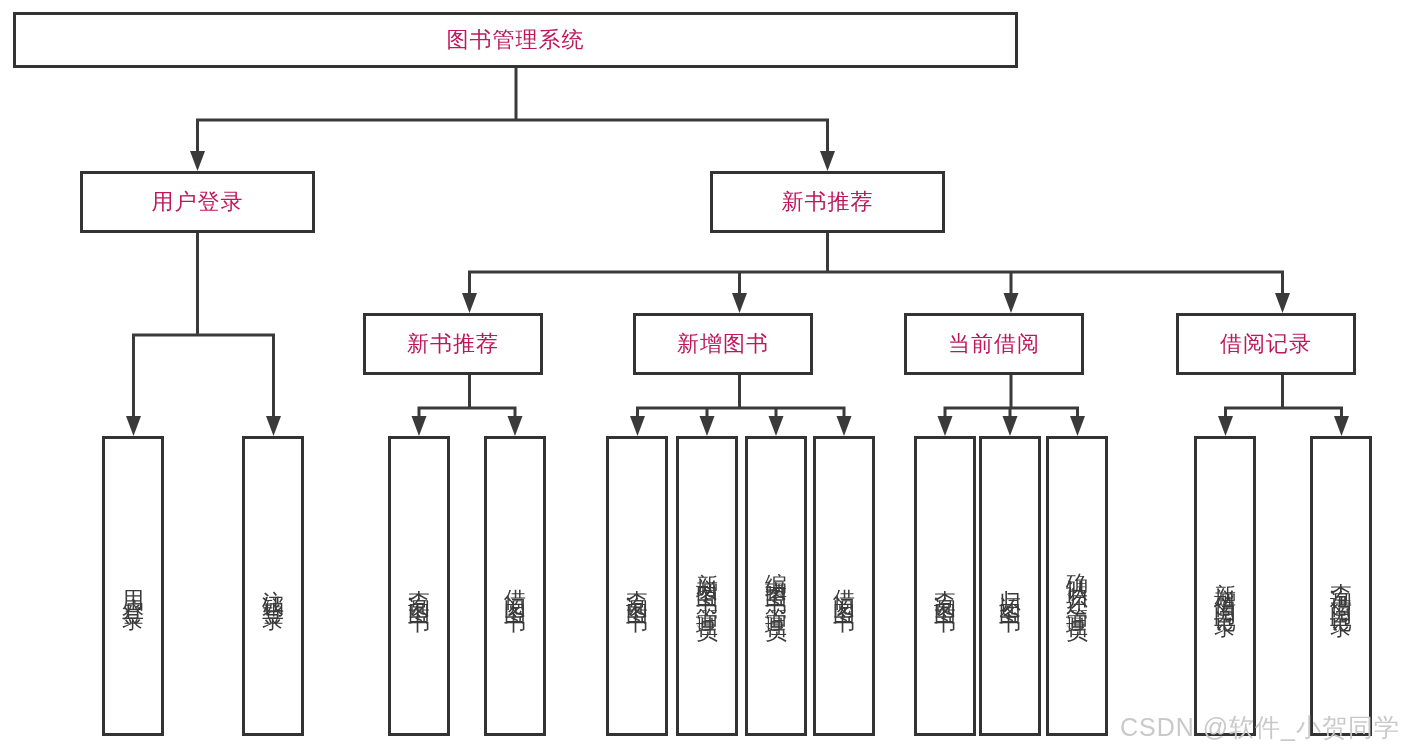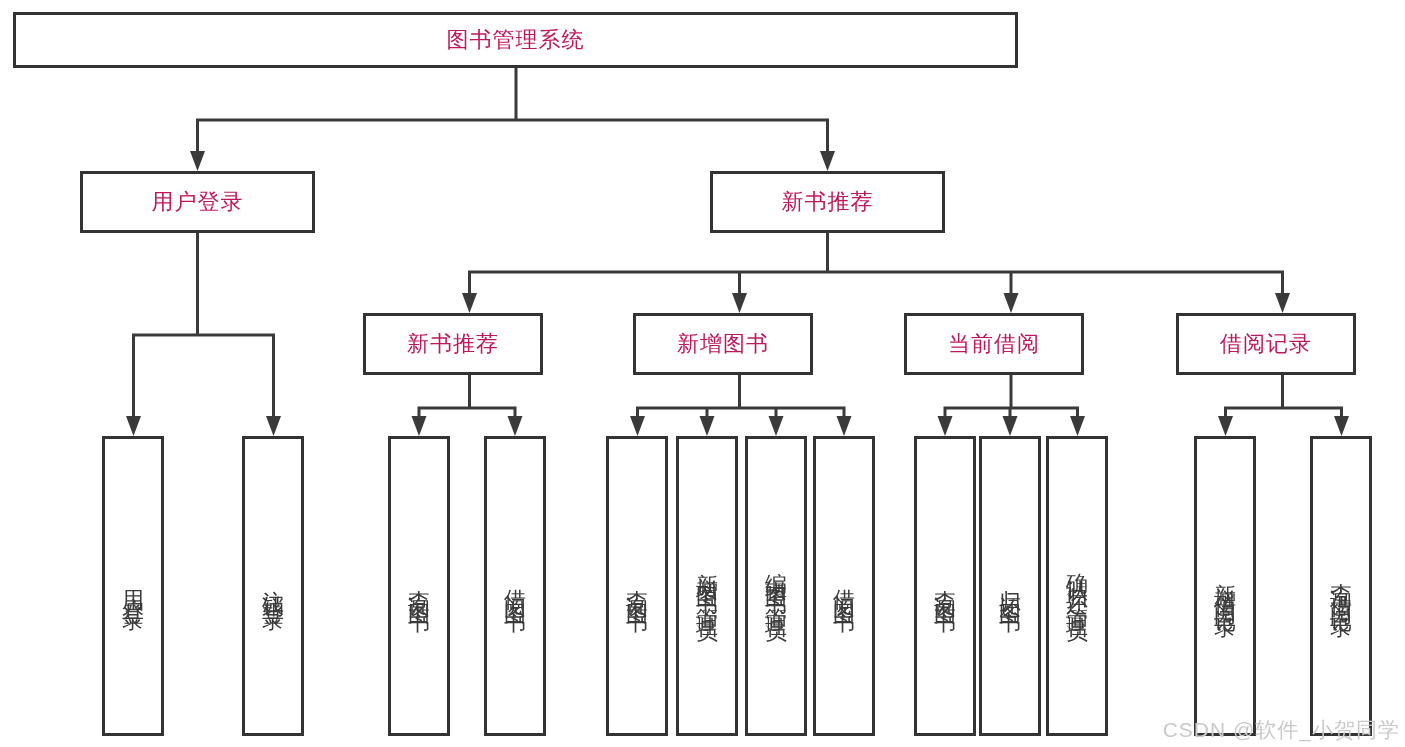--- a/index.html
+++ b/index.html
@@ -54,21 +54,21 @@
     font-size: 22px;
     letter-spacing: 7px;
     line-height: 1;
     color: #3a3a3a;
     white-space: nowrap;
   }
   .watermark {
     position: absolute;
     right: 5px;
     bottom: 3px;
-    font-size: 21px;
+    font-size: 25px;
     letter-spacing: 1px;
     color: #c9c9c9;
     z-index: 5;
     white-space: nowrap;
   }
 </style>
 </head>
 <body>
 
 <div class="canvas">

